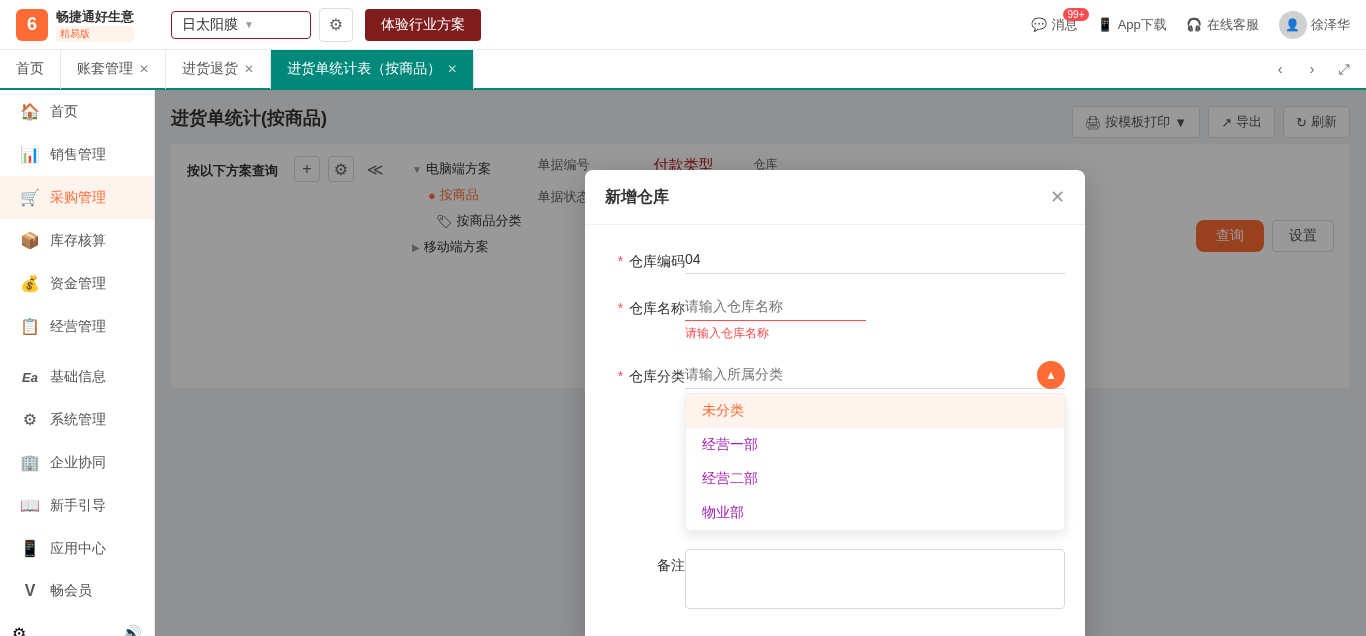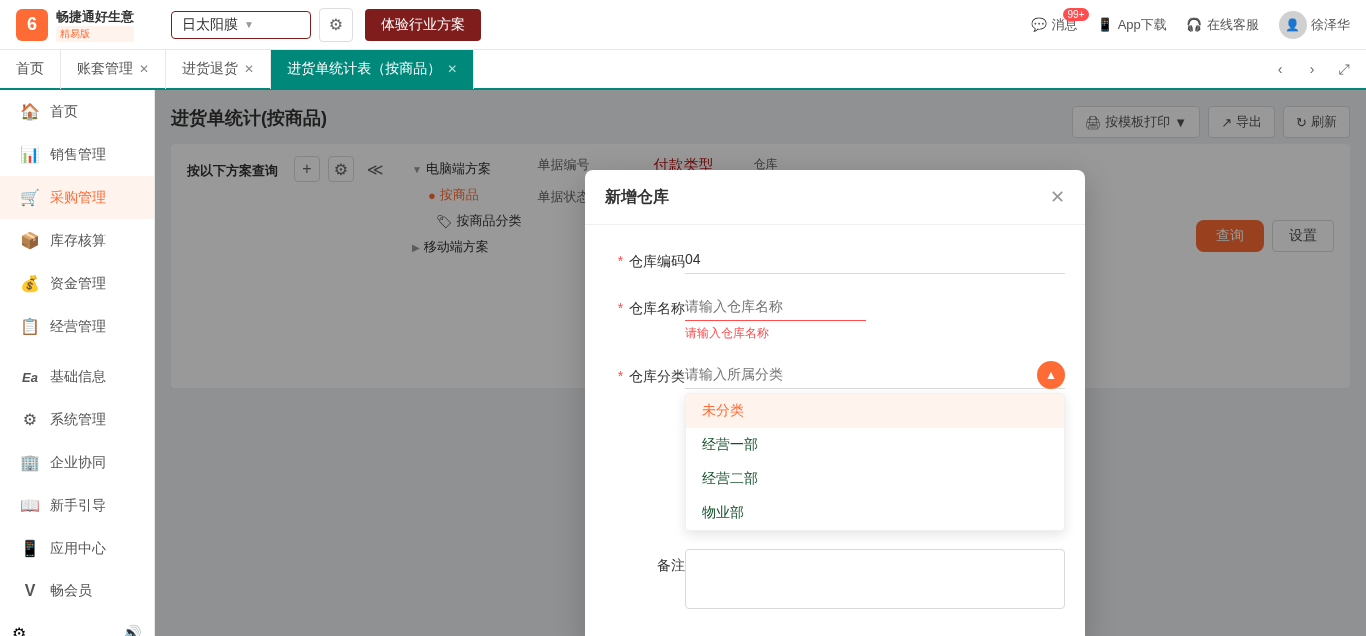--- a/index.html
+++ b/index.html
@@ -177,21 +177,21 @@
     .input-arrow {
       position: absolute; right: 0; top: 50%; transform: translateY(-50%);
       width: 28px; height: 28px; background: #ff6b35; border-radius: 50%;
       display: flex; align-items: center; justify-content: center; color: #fff; cursor: pointer; font-size: 12px;
     }
     .dropdown-list {
       background: #fff; border: 1px solid #f0f0f0; border-radius: 4px;
       box-shadow: 0 4px 12px rgba(0,0,0,0.1); margin-top: 4px; overflow: hidden;
     }
     .dropdown-item {
-      padding: 8px 16px; font-size: 14px; cursor: pointer; color: #14532d;
+      padding: 8px 16px; font-size: 14px; cursor: pointer; color: #a21caf;
     }
     .dropdown-item.highlighted { background: #fff3ee; color: #ff6b35; }
     .form-textarea {
       flex: 1; border: 1px solid #d9d9d9; border-radius: 4px;
       padding: 6px 8px; font-size: 14px; color: #333; resize: none; min-height: 60px; outline: none;
     }
 
     .hint-area {
       text-align: center; padding: 40px 0; color: #aaa; font-size: 13px;
     }

